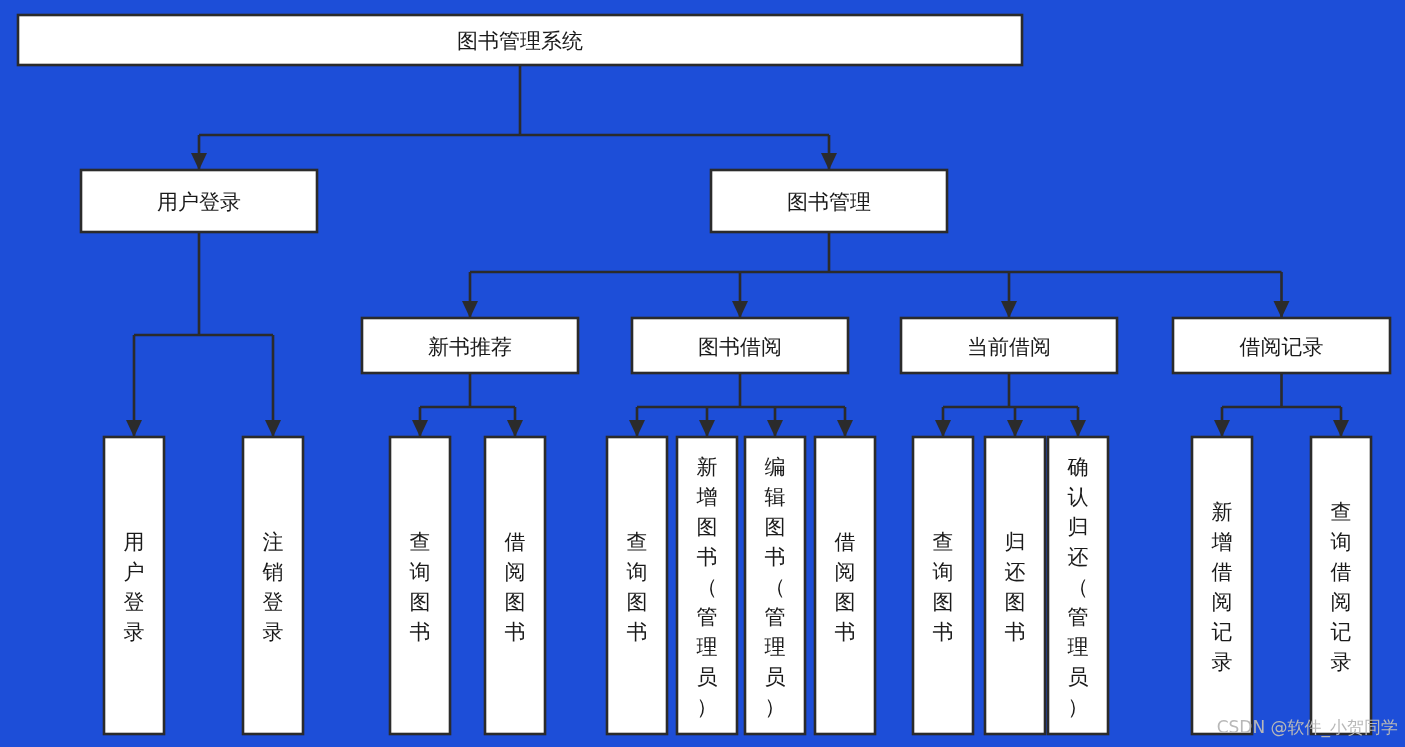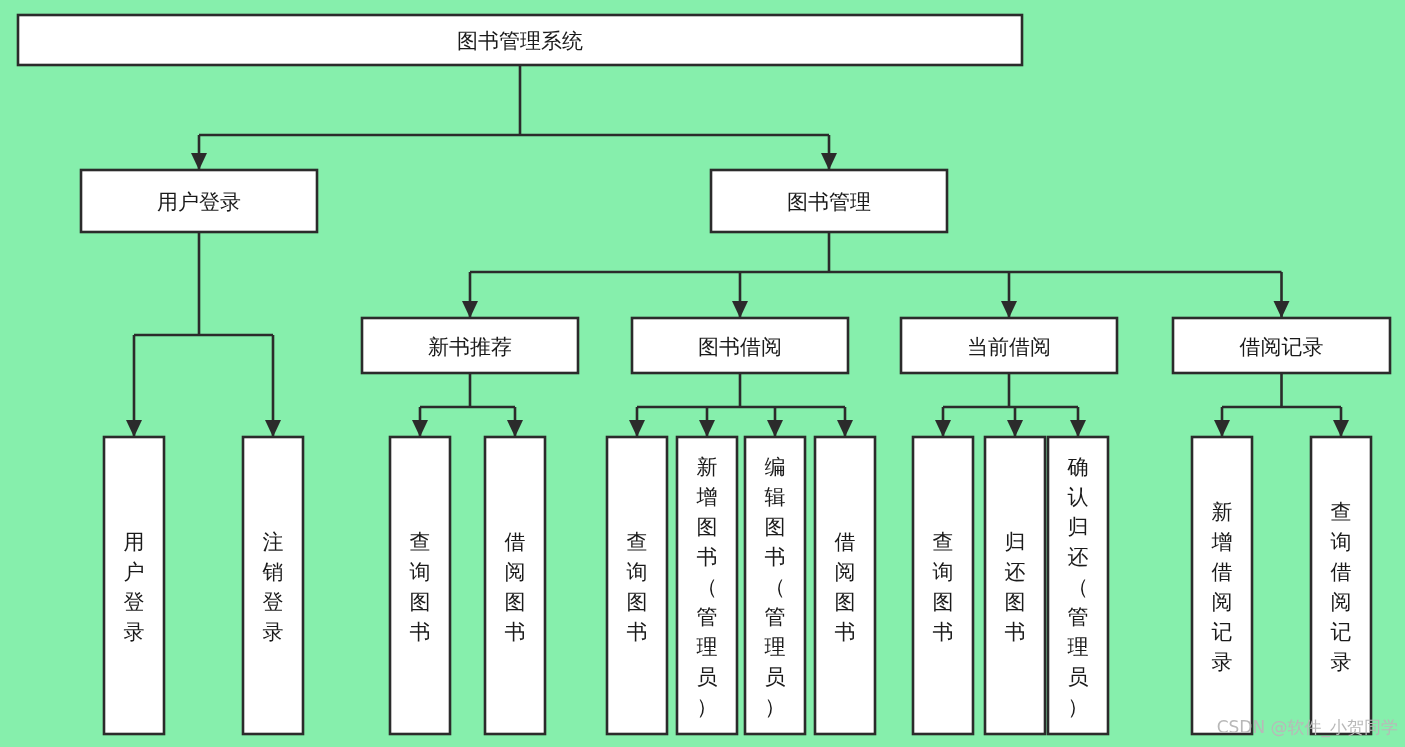--- a/index.html
+++ b/index.html
@@ -10,21 +10,21 @@
   body {
     width: 1405px;
     height: 747px;
     font-family: "DejaVu Sans", "Liberation Sans", sans-serif;
     overflow: hidden;
   }
   #diagram-root {
     position: relative;
     width: 1405px;
     height: 747px;
-    background: #86efac;
+    background: #1d4ed8;
   }
   svg#flowchart {
     position: absolute;
     left: 0;
     top: 0;
     width: 1405px;
     height: 747px;
     display: block;
   }
   .node-rect {

